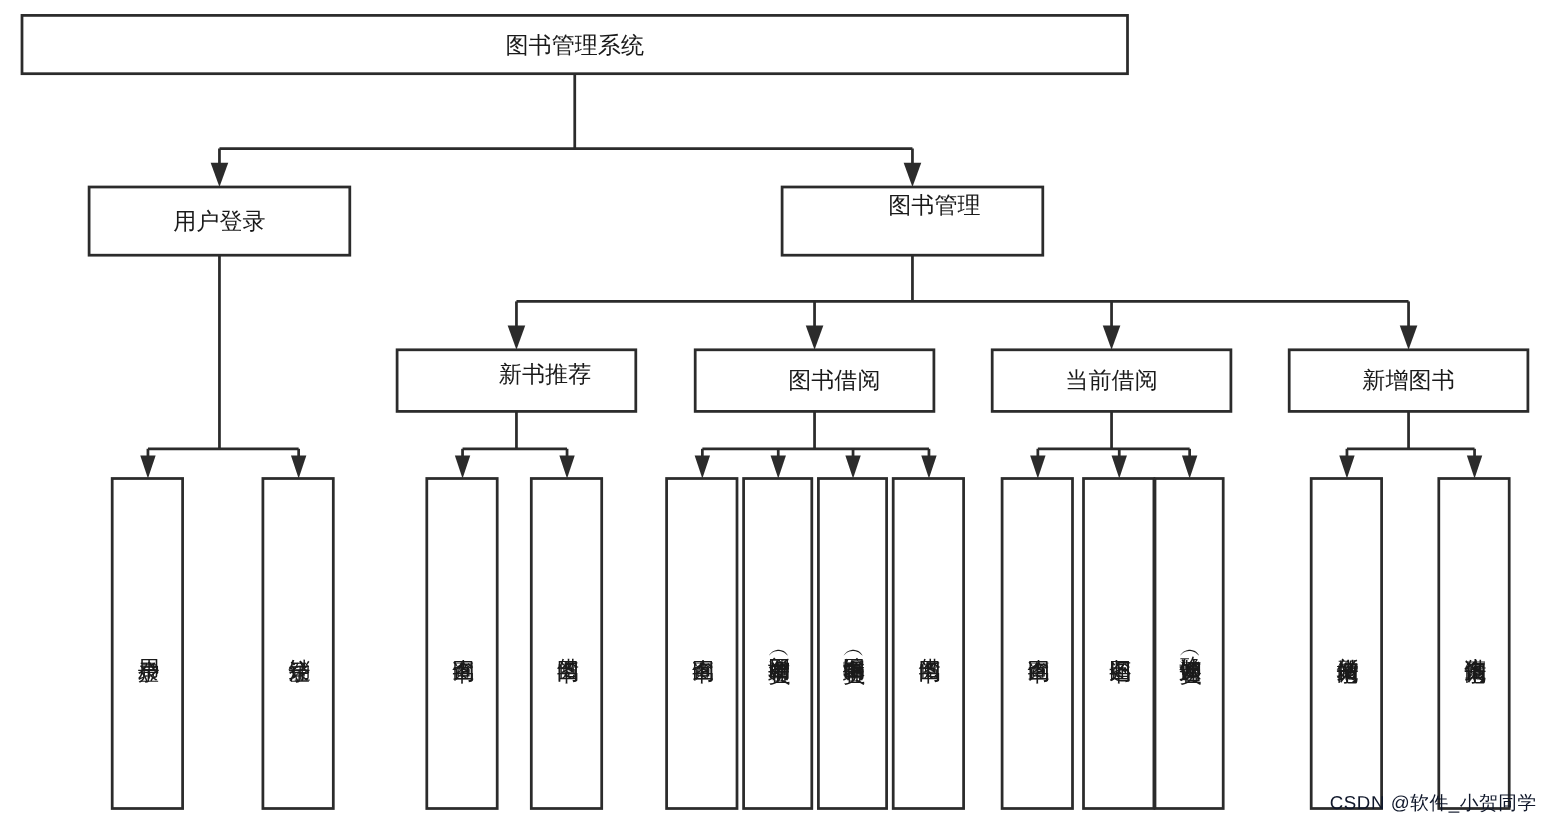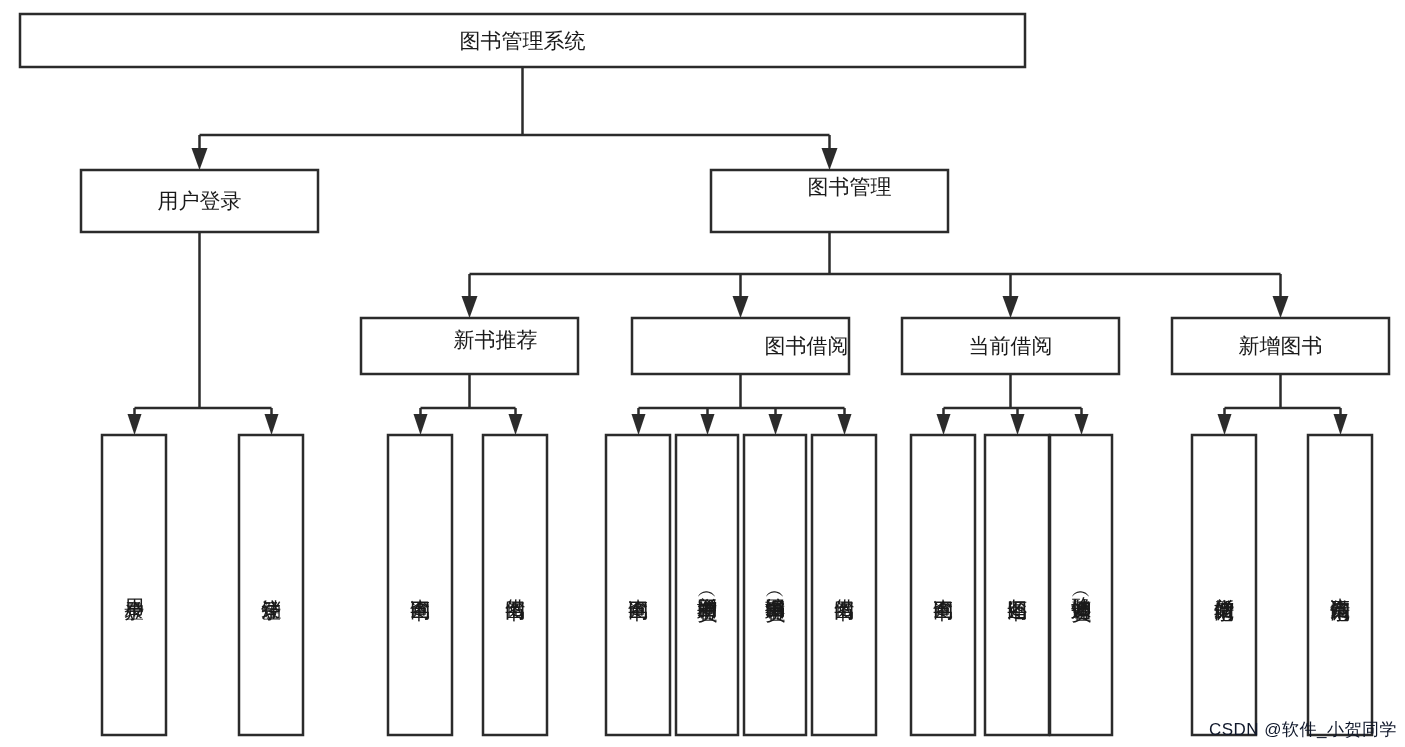--- a/index.html
+++ b/index.html
@@ -179,21 +179,21 @@
     <rect class="node-box" x="1192" y="435" width="64" height="300"></rect>
     <rect class="node-box" x="1308" y="435" width="64" height="300"></rect>
   </svg>
 
   <div class="hlabel-wrap" style="left:20px;  top:14px;  width:1005px; height:53px;">图书管理系统</div>
 
   <div class="hlabel-wrap" style="left:81px;  top:170px; width:237px; height:62px;">用户登录</div>
   <div class="hlabel-wrap" style="left:711px; top:156px; width:277px; height:62px;">图书管理</div>
 
   <div class="hlabel-wrap" style="left:361px;  top:312px; width:201px; height:56px;margin-left:34px;">新书推荐</div>
-  <div class="hlabel-wrap" style="left:632px;  top:318px; width:253px; height:56px;padding-left:48px;">图书借阅</div>
+  <div class="hlabel-wrap" style="left:632px;  top:318px; width:253px; height:56px;">图书借阅</div>
   <div class="hlabel-wrap" style="left:902px;  top:318px; width:217px; height:56px;text-align:right;">当前借阅</div>
   <div class="hlabel-wrap" style="left:1172px; top:318px; width:217px; height:56px;">新增图书</div>
 
   <div class="vlabel-wrap" style="left:102px;  top:435px; width:64px; height:300px;">用户登录</div>
   <div class="vlabel-wrap" style="left:239px;  top:435px; width:64px; height:300px;">注销登录</div>
   <div class="vlabel-wrap" style="left:388px;  top:435px; width:64px; height:300px;">查询图书</div>
   <div class="vlabel-wrap" style="left:483px;  top:435px; width:64px; height:300px;">借阅图书</div>
   <div class="vlabel-wrap" style="left:606px;  top:435px; width:64px; height:300px;">查询图书</div>
   <div class="vlabel-wrap" style="left:676px;  top:435px; width:62px; height:300px;">新增图书（管理员）</div>
   <div class="vlabel-wrap" style="left:744px;  top:435px; width:62px; height:300px;">编辑图书（管理员）</div>

